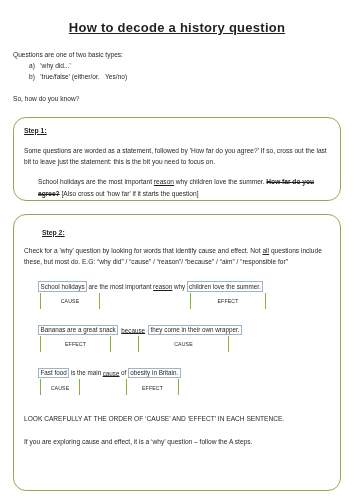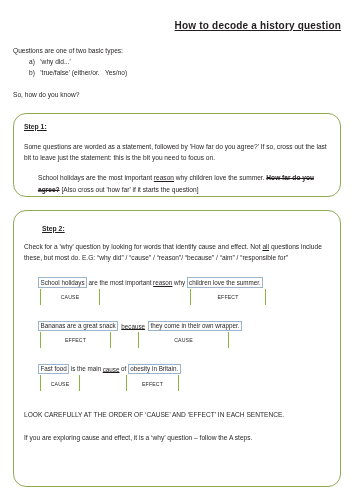--- a/index.html
+++ b/index.html
@@ -17,22 +17,22 @@
   .page {
     position: relative;
     width: 354px;
     height: 500px;
     box-sizing: border-box;
     padding: 0 13px;
   }
 
   
   .doc-title {
-    text-align: right;
-    font-size: 10px;
+    text-align: center;
+    font-size: 13px;
     font-weight: bold;
     text-decoration: underline;
     letter-spacing: 0.02em;
     margin-top: 20px;
     margin-bottom: 0;
   }
 
   
   .intro {
     margin-top: 15px;

